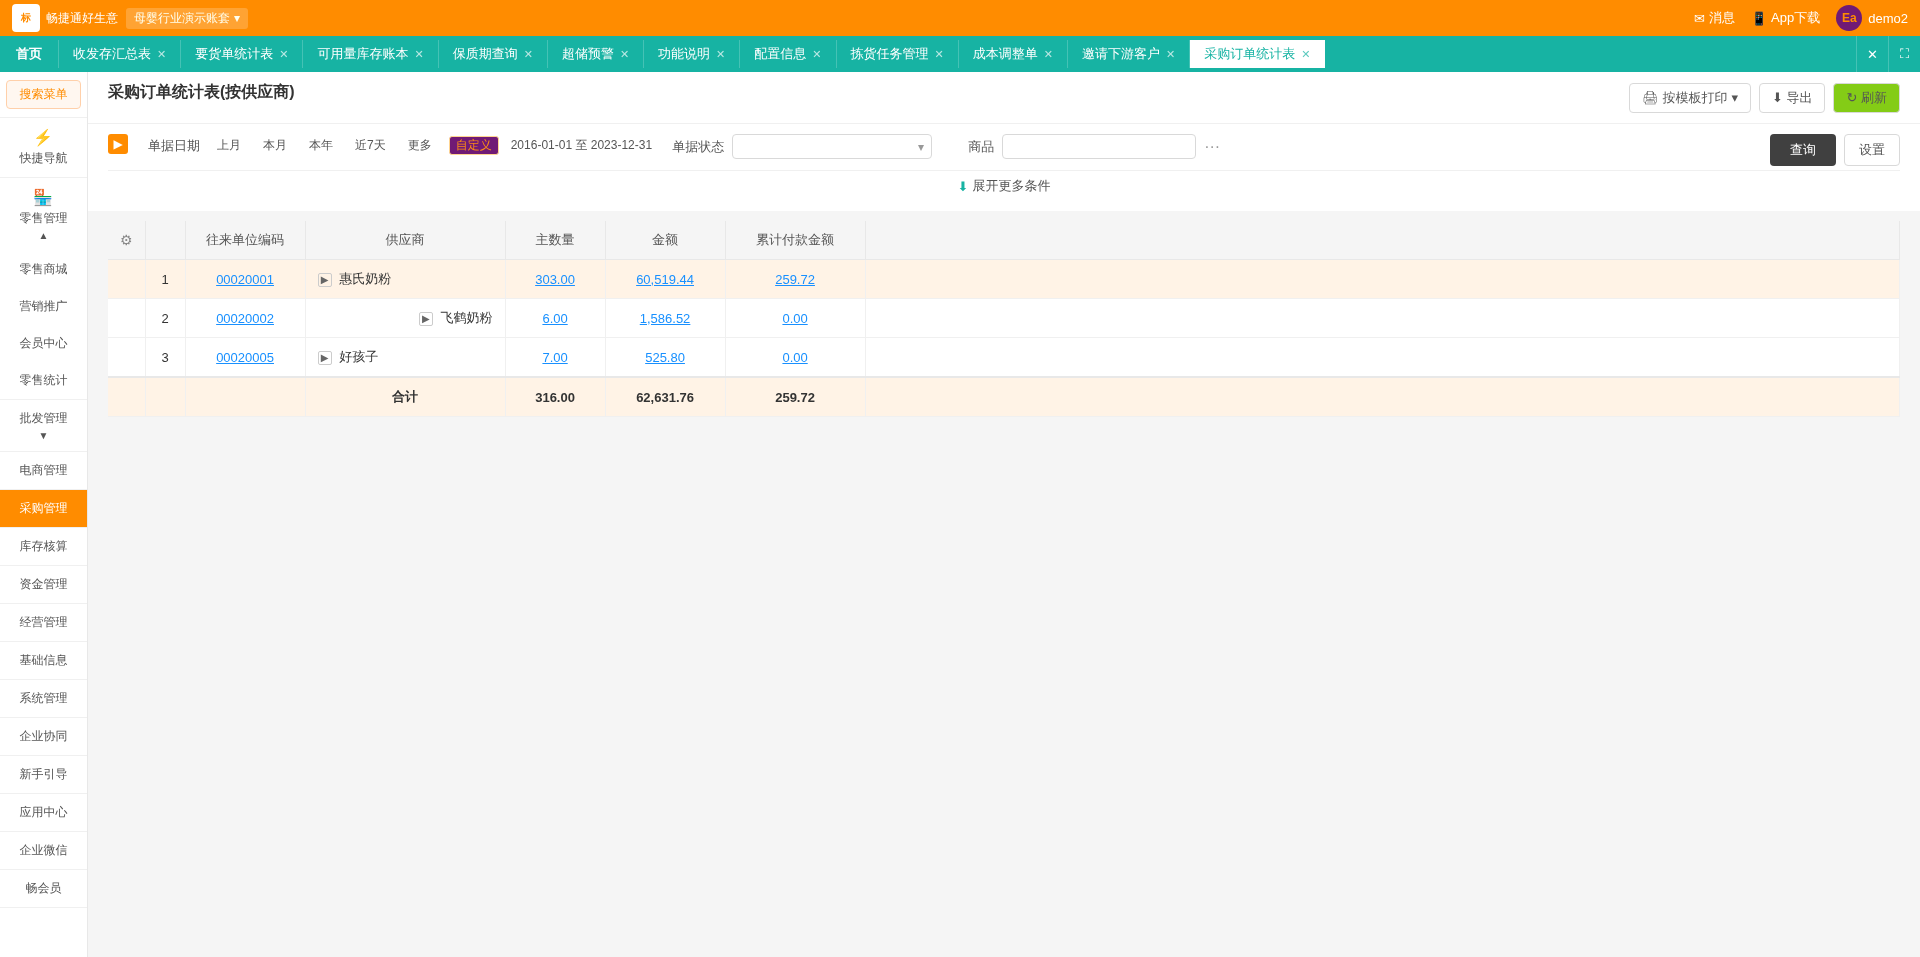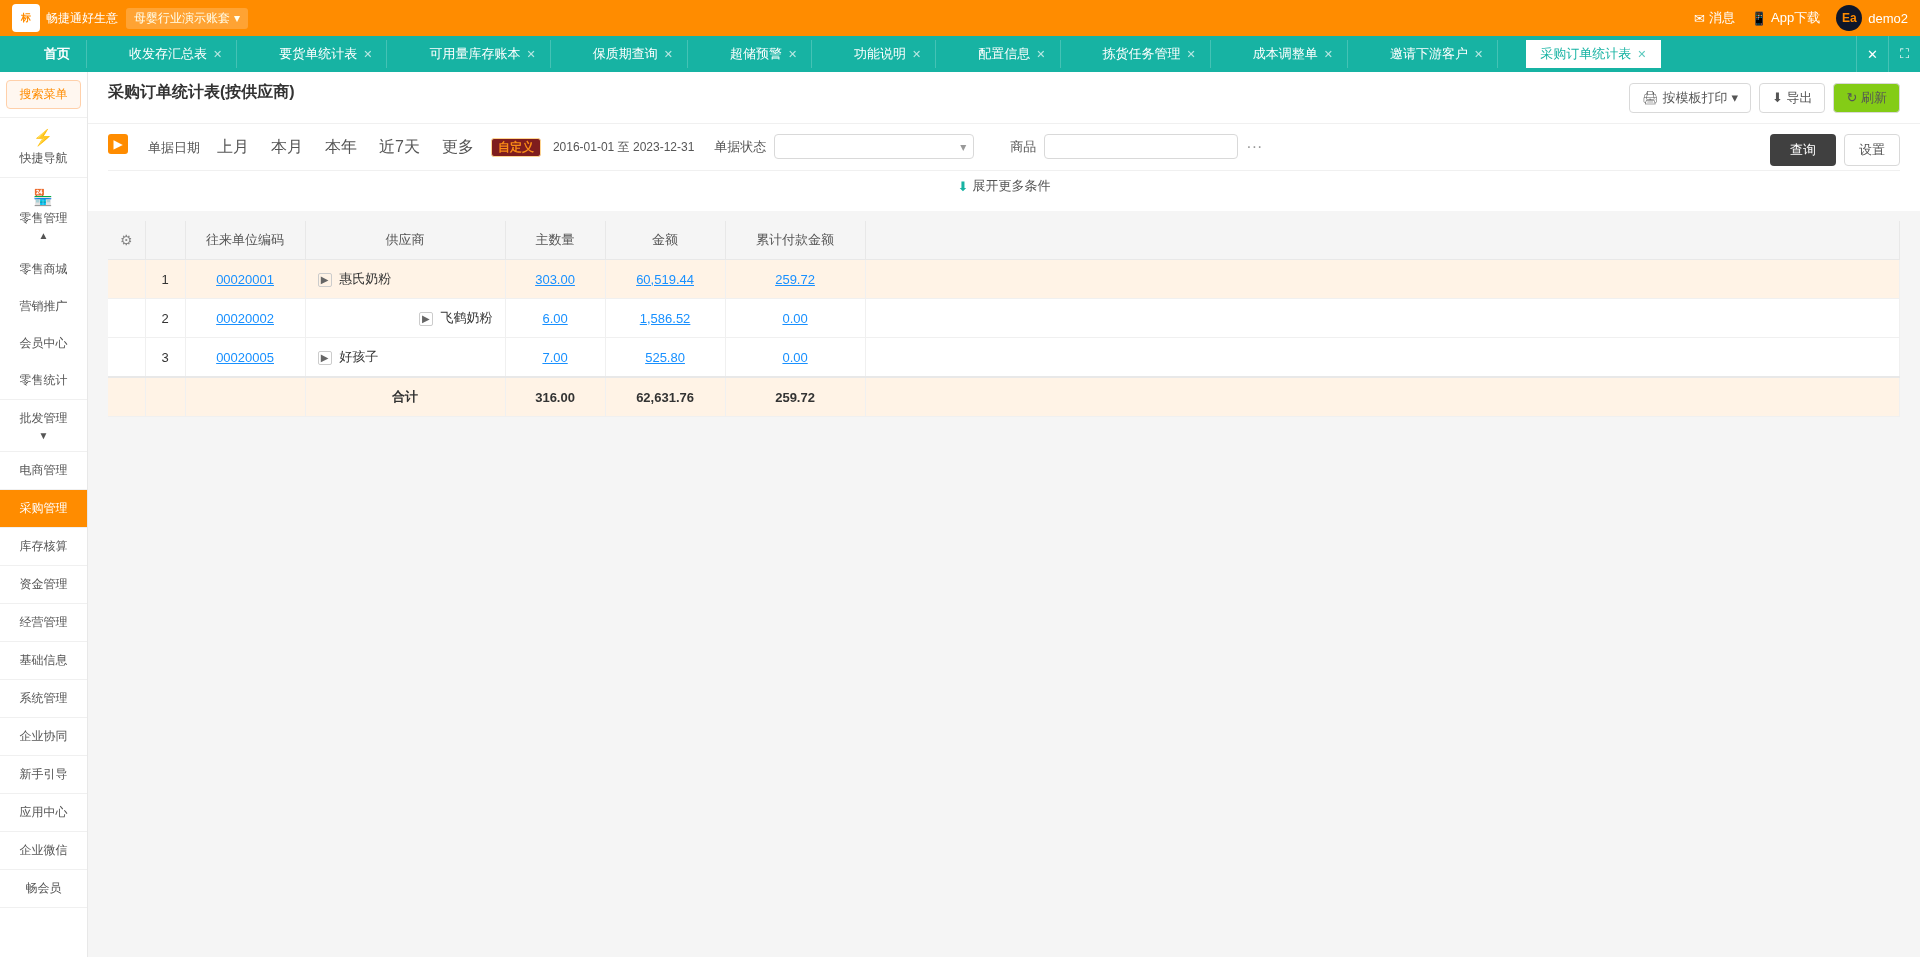--- a/index.html
+++ b/index.html
@@ -7,26 +7,26 @@
 
     
     .top-bar { height: 36px; background: #ff8c00; display: flex; align-items: center; justify-content: space-between; padding: 0 12px; flex-shrink: 0; }
     .top-bar-left { display: flex; align-items: center; gap: 8px; }
     .logo-area { display: flex; align-items: center; gap: 6px; }
     .logo-icon { width: 28px; height: 28px; background: #fff; border-radius: 4px; display: flex; align-items: center; justify-content: center; font-size: 10px; color: #ff8c00; font-weight: bold; }
     .logo-text { color: #fff; font-size: 12px; }
     .breadcrumb-area { color: #ffe; font-size: 12px; padding: 2px 8px; background: rgba(255,255,255,0.2); border-radius: 3px; cursor: pointer; display: flex; align-items: center; gap: 4px; }
     .top-bar-right { display: flex; align-items: center; gap: 16px; color: #fff; font-size: 13px; }
     .top-bar-right .user-area { display: flex; align-items: center; gap: 6px; cursor: pointer; }
-    .avatar { width: 26px; height: 26px; border-radius: 50%; background: #0f172a; display: flex; align-items: center; justify-content: center; color: #ff8c00; font-size: 12px; font-weight: bold; }
+    .avatar { width: 26px; height: 26px; border-radius: 50%; background: #701a75; display: flex; align-items: center; justify-content: center; color: #ff8c00; font-size: 12px; font-weight: bold; }
     .icon-btn { cursor: pointer; display: flex; align-items: center; gap: 4px; }
 
     
     .nav-tabs { height: 36px; background: #17b3a3; display: flex; align-items: center; padding: 0 0 0 0; flex-shrink: 0; overflow: hidden; }
-    .nav-tab { height: 28px; padding: 0 14px; display: flex; align-items: center; gap: 4px; color: #fff; font-size: 13px; cursor: pointer; white-space: nowrap; flex-shrink: 0; border-right: 1px solid rgba(255,255,255,0.2); margin-left: 28px; }
+    .nav-tab { height: 28px; padding: 0 14px; display: flex; align-items: center; gap: 4px; color: #fff; font-size: 13px; cursor: pointer; white-space: nowrap; flex-shrink: 0; border-right: 1px solid rgba(255,255,255,0.2); }
     .nav-tab.active { background: #fff; color: #17b3a3; }
     .nav-tab .close-x { font-size: 11px; opacity: 0.7; margin-left: 2px; }
     .nav-tab-home { padding: 0 16px; font-weight: bold; }
     .nav-tabs-end { margin-left: auto; display: flex; align-items: center; }
     .nav-end-btn { width: 32px; height: 36px; display: flex; align-items: center; justify-content: center; color: #fff; cursor: pointer; border-left: 1px solid rgba(255,255,255,0.2); }
 
     
     .main-layout { display: flex; flex: 1; overflow: hidden; }
 
     
@@ -37,23 +37,23 @@
     .sidebar-item { padding: 10px 4px; text-align: center; cursor: pointer; color: #555; font-size: 12px; display: flex; flex-direction: column; align-items: center; gap: 3px; }
     .sidebar-item.active { color: #fff; background: #ff8c00; }
     .sidebar-item-icon { font-size: 16px; }
     .sidebar-item-expand { display: flex; align-items: center; justify-content: center; font-size: 10px; }
 
     
     .content { flex: 1; display: flex; flex-direction: column; overflow: hidden; background: #f5f5f5; }
     .page-title { font-size: 16px; font-weight: bold; color: #333; margin-bottom: 10px; }
     .filter-label { color: #555; font-size: 13px; white-space: nowrap; }
     .date-shortcuts { display: flex; gap: 4px; }
-    .date-shortcut { padding: 2px 8px; font-size: 16px; border-radius: 3px; cursor: pointer; color: #555; border: 1px solid transparent; }
+    .date-shortcut { padding: 2px 8px; font-size: 12px; border-radius: 3px; cursor: pointer; color: #555; border: 1px solid transparent; }
     .date-range { font-size: 12px; color: #555; margin-left: 4px; }
-    .custom-tag { background: #7f1d1d; border: 1px solid #ffd591; color: #fa8c16; border-radius: 3px; padding: 0px 6px; font-size: 12px; font-weight: bold; }
+    .custom-tag { background: #701a75; border: 1px solid #ffd591; color: #fa8c16; border-radius: 3px; padding: 0px 6px; font-size: 12px; }
     .filter-select { border: 1px solid #d9d9d9; border-radius: 4px; padding: 4px 28px 4px 8px; font-size: 13px; color: #333; background: #fff; min-width: 200px; appearance: none; cursor: pointer; position: relative; }
     .select-wrapper { position: relative; display: inline-block; }
     .select-wrapper::after { content: '▾'; position: absolute; right: 8px; top: 50%; transform: translateY(-50%); color: #999; pointer-events: none; font-size: 12px; }
     .filter-input { border: 1px solid #d9d9d9; border-radius: 4px; padding: 4px 8px; font-size: 13px; color: #333; min-width: 200px; }
     .btn-query { background: #404040; color: #fff; border: none; border-radius: 4px; padding: 6px 20px; font-size: 13px; cursor: pointer; }
     .btn-settings { background: #fff; color: #555; border: 1px solid #d9d9d9; border-radius: 4px; padding: 6px 14px; font-size: 13px; cursor: pointer; }
     .expand-conditions-btn { display: flex; align-items: center; gap: 4px; color: #555; font-size: 13px; cursor: pointer; border: none; background: none; }
     .toolbar-right { display: flex; gap: 8px; margin-left: auto; align-items: center; }
     .btn-print { background: #fff; color: #555; border: 1px solid #d9d9d9; border-radius: 4px; padding: 5px 12px; font-size: 13px; cursor: pointer; display: flex; align-items: center; gap: 4px; }
     .btn-export { background: #fff; color: #555; border: 1px solid #d9d9d9; border-radius: 4px; padding: 5px 12px; font-size: 13px; cursor: pointer; }

